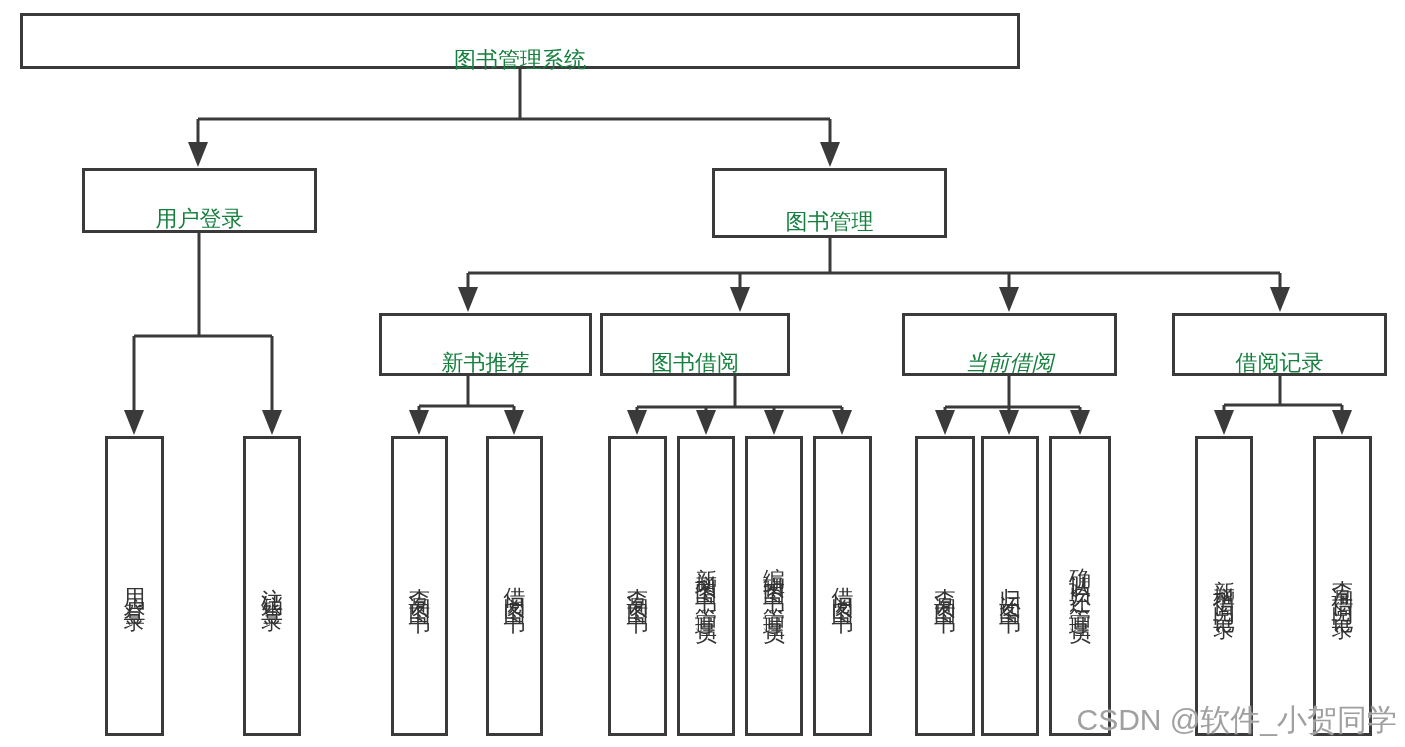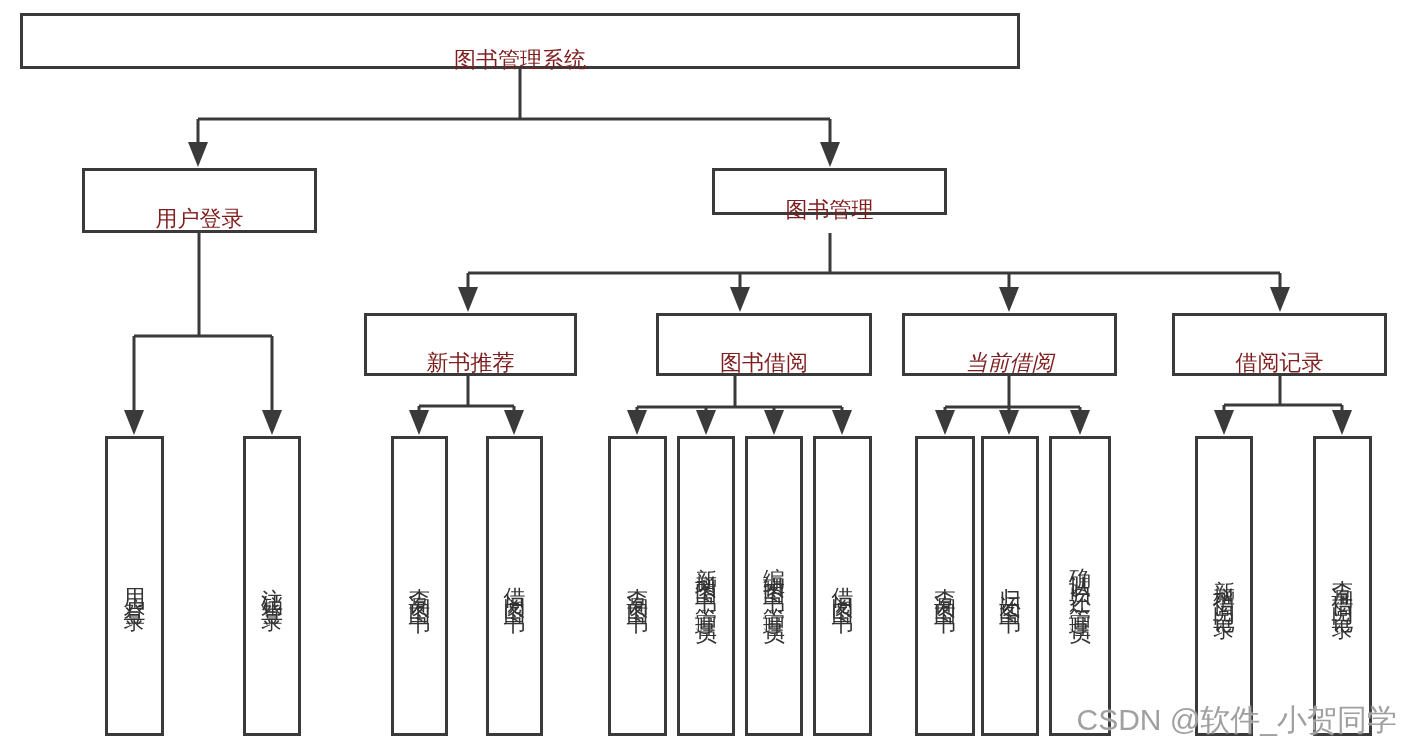--- a/index.html
+++ b/index.html
@@ -34,21 +34,21 @@
     box-sizing: border-box;
     border: 3px solid #3a3a3a;
     background: #ffffff;
     display: flex;
     align-items: center;
     justify-content: center;
     color: #333333;
   }
   .hlabel {
     font-size: 22px;
-    color: #7f1d1d;
+    color: #15803d;
     white-space: nowrap;
     margin-top: 37px;
   }
   .vnode { top: 436px; height: 300px; }
   .vlabel {
     writing-mode: vertical-rl;
     text-orientation: mixed;
     font-size: 22px;
     letter-spacing: 8px;
     color: #333333;
@@ -119,28 +119,28 @@
     </g>
   </svg>
 
   <div class="node" style="left:20px; top:13px; width:1000px; height:56px;">
     <span class="hlabel">图书管理系统</span>
   </div>
 
   <div class="node" style="left:82px; top:168px; width:235px; height:65px;">
     <span class="hlabel">用户登录</span>
   </div>
-  <div class="node" style="left:712px; top:168px; width:235px; height:47px;">
+  <div class="node" style="left:712px; top:168px; width:235px; height:70px;">
     <span class="hlabel">图书管理</span>
   </div>
 
-  <div class="node" style="left:364px; top:313px; width:213px; height:63px;">
+  <div class="node" style="left:379px; top:313px; width:213px; height:63px;">
     <span class="hlabel">新书推荐</span>
   </div>
-  <div class="node" style="left:656px; top:313px; width:216px; height:63px;">
+  <div class="node" style="left:600px; top:313px; width:190px; height:63px;">
     <span class="hlabel">图书借阅</span>
   </div>
   <div class="node" style="left:902px; top:313px; width:215px; height:63px;font-style:italic;">
     <span class="hlabel">当前借阅</span>
   </div>
   <div class="node" style="left:1172px; top:313px; width:215px; height:63px;">
     <span class="hlabel">借阅记录</span>
   </div>
 
   <div class="node vnode" style="left:105px; width:59px;">

